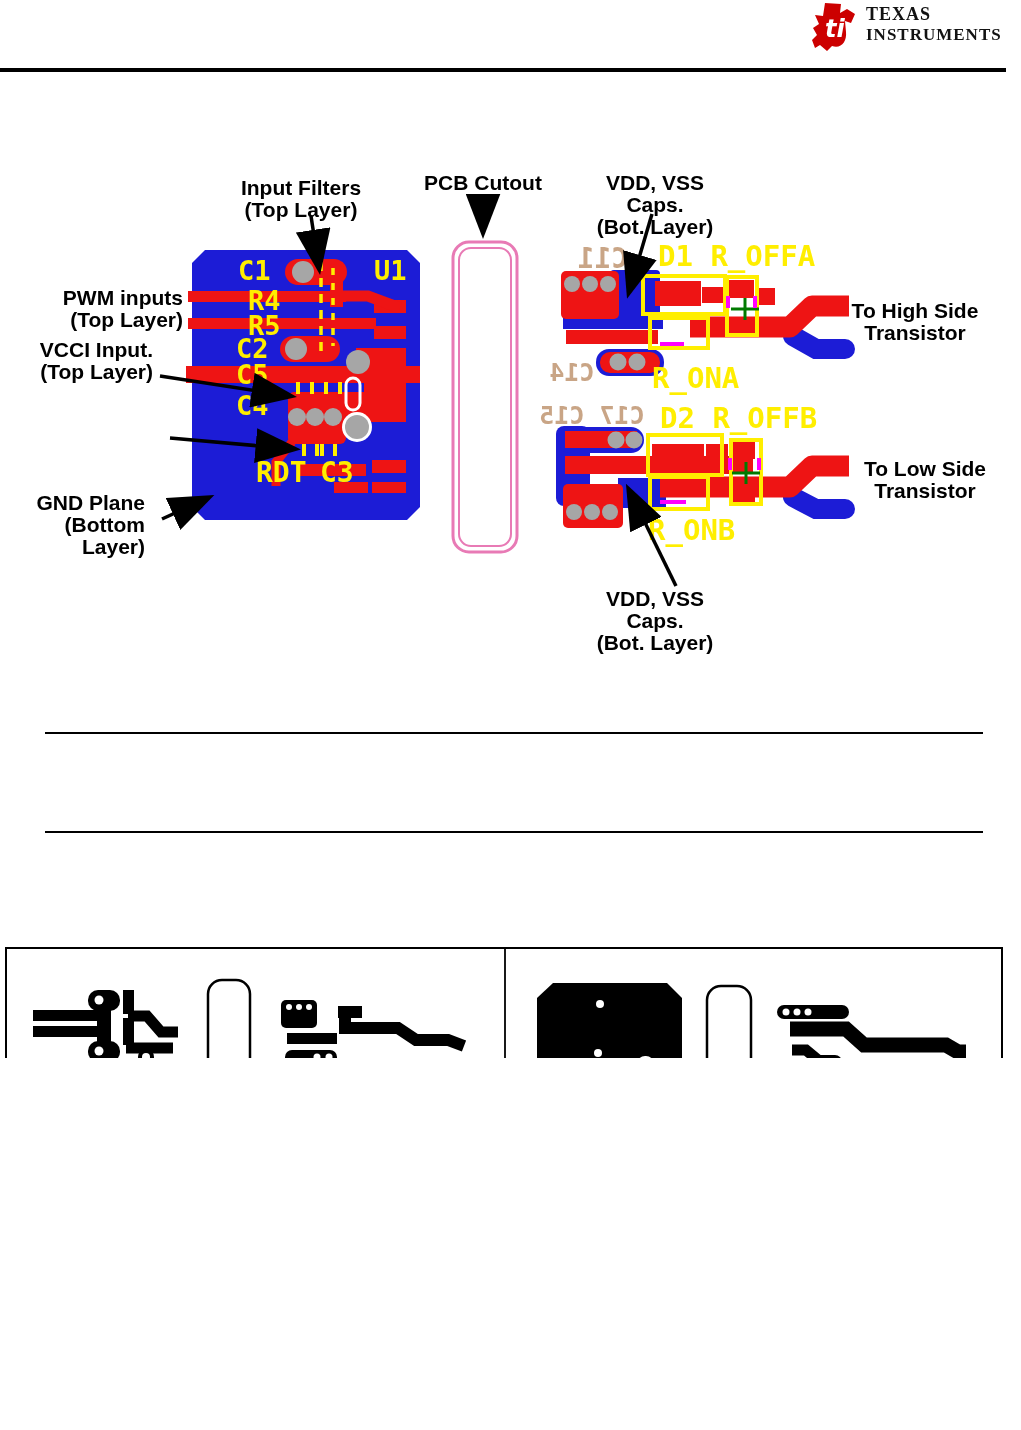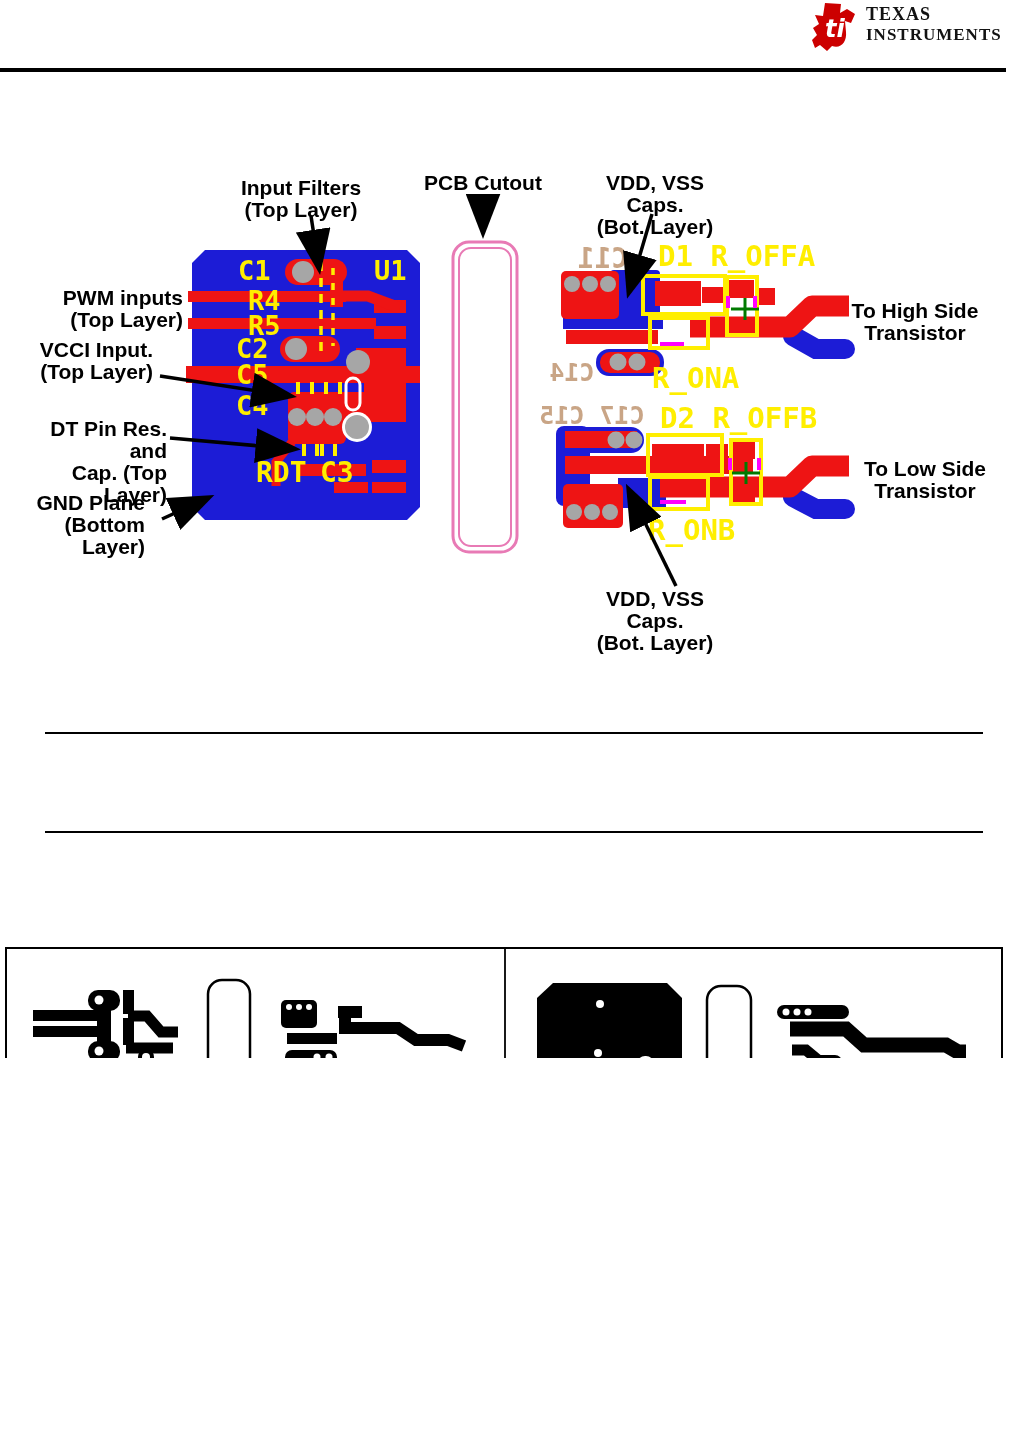--- a/index.html
+++ b/index.html
@@ -212,24 +212,20 @@
     <span>VDD, VSS Caps.</span><br>
     <span>(Bot. Layer)</span>
   </div>
   <div class="callout rightal" style="left:43px;top:287px;width:140px;text-align:right;">
     <span>PWM inputs</span><br>
     <span>(Top Layer)</span>
   </div>
   <div class="callout rightal" style="left:23px;top:339px;width:130px;">
     <span>VCCI Input.</span><br>
     <span>(Top Layer)</span>
-  </div>
-  <div class="callout rightal" style="left:27px;top:418px;width:140px;">
-    <span>DT Pin Res. and</span><br>
-    <span>Cap. (Top Layer)</span>
   </div>
   <div class="callout rightal" style="left:15px;top:492px;width:130px;">
     <span>GND Plane</span><br>
     <span>(Bottom Layer)</span>
   </div>
   <div class="callout center" style="left:848px;top:300px;width:134px;">
     <span>To High Side</span><br>
     <span>Transistor</span>
   </div>
   <div class="callout center" style="left:858px;top:458px;width:134px;">

